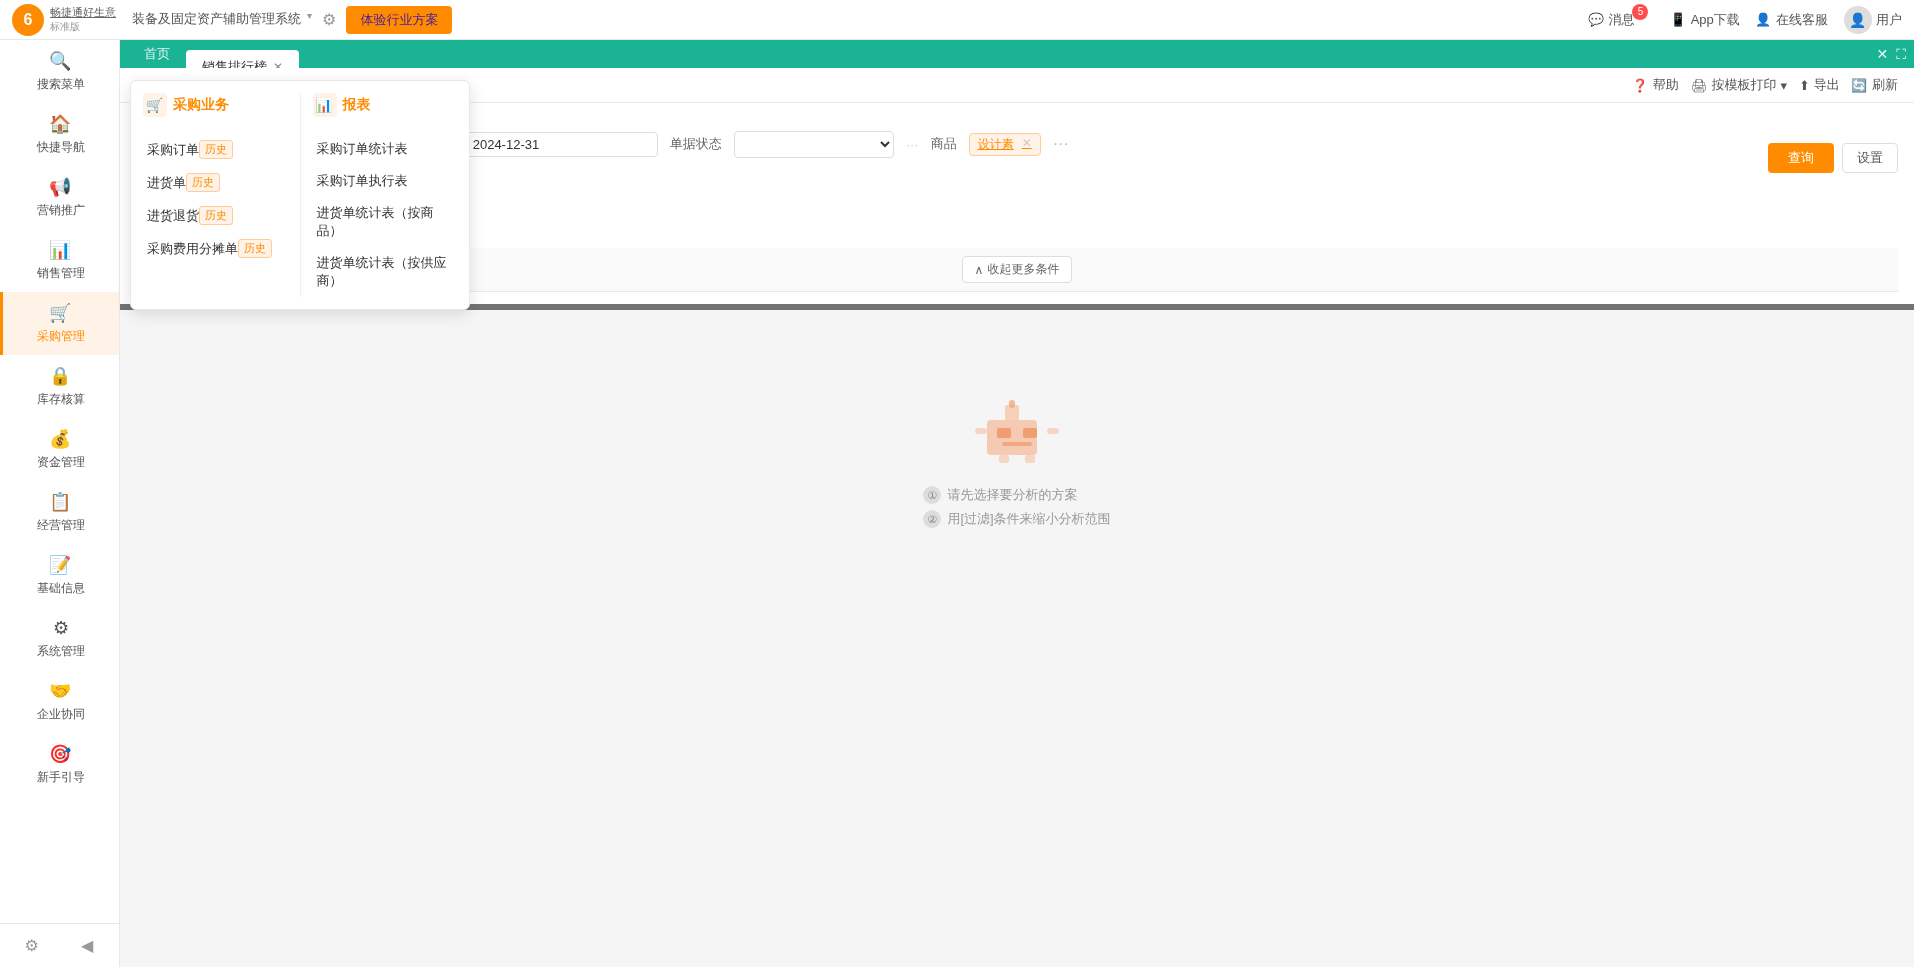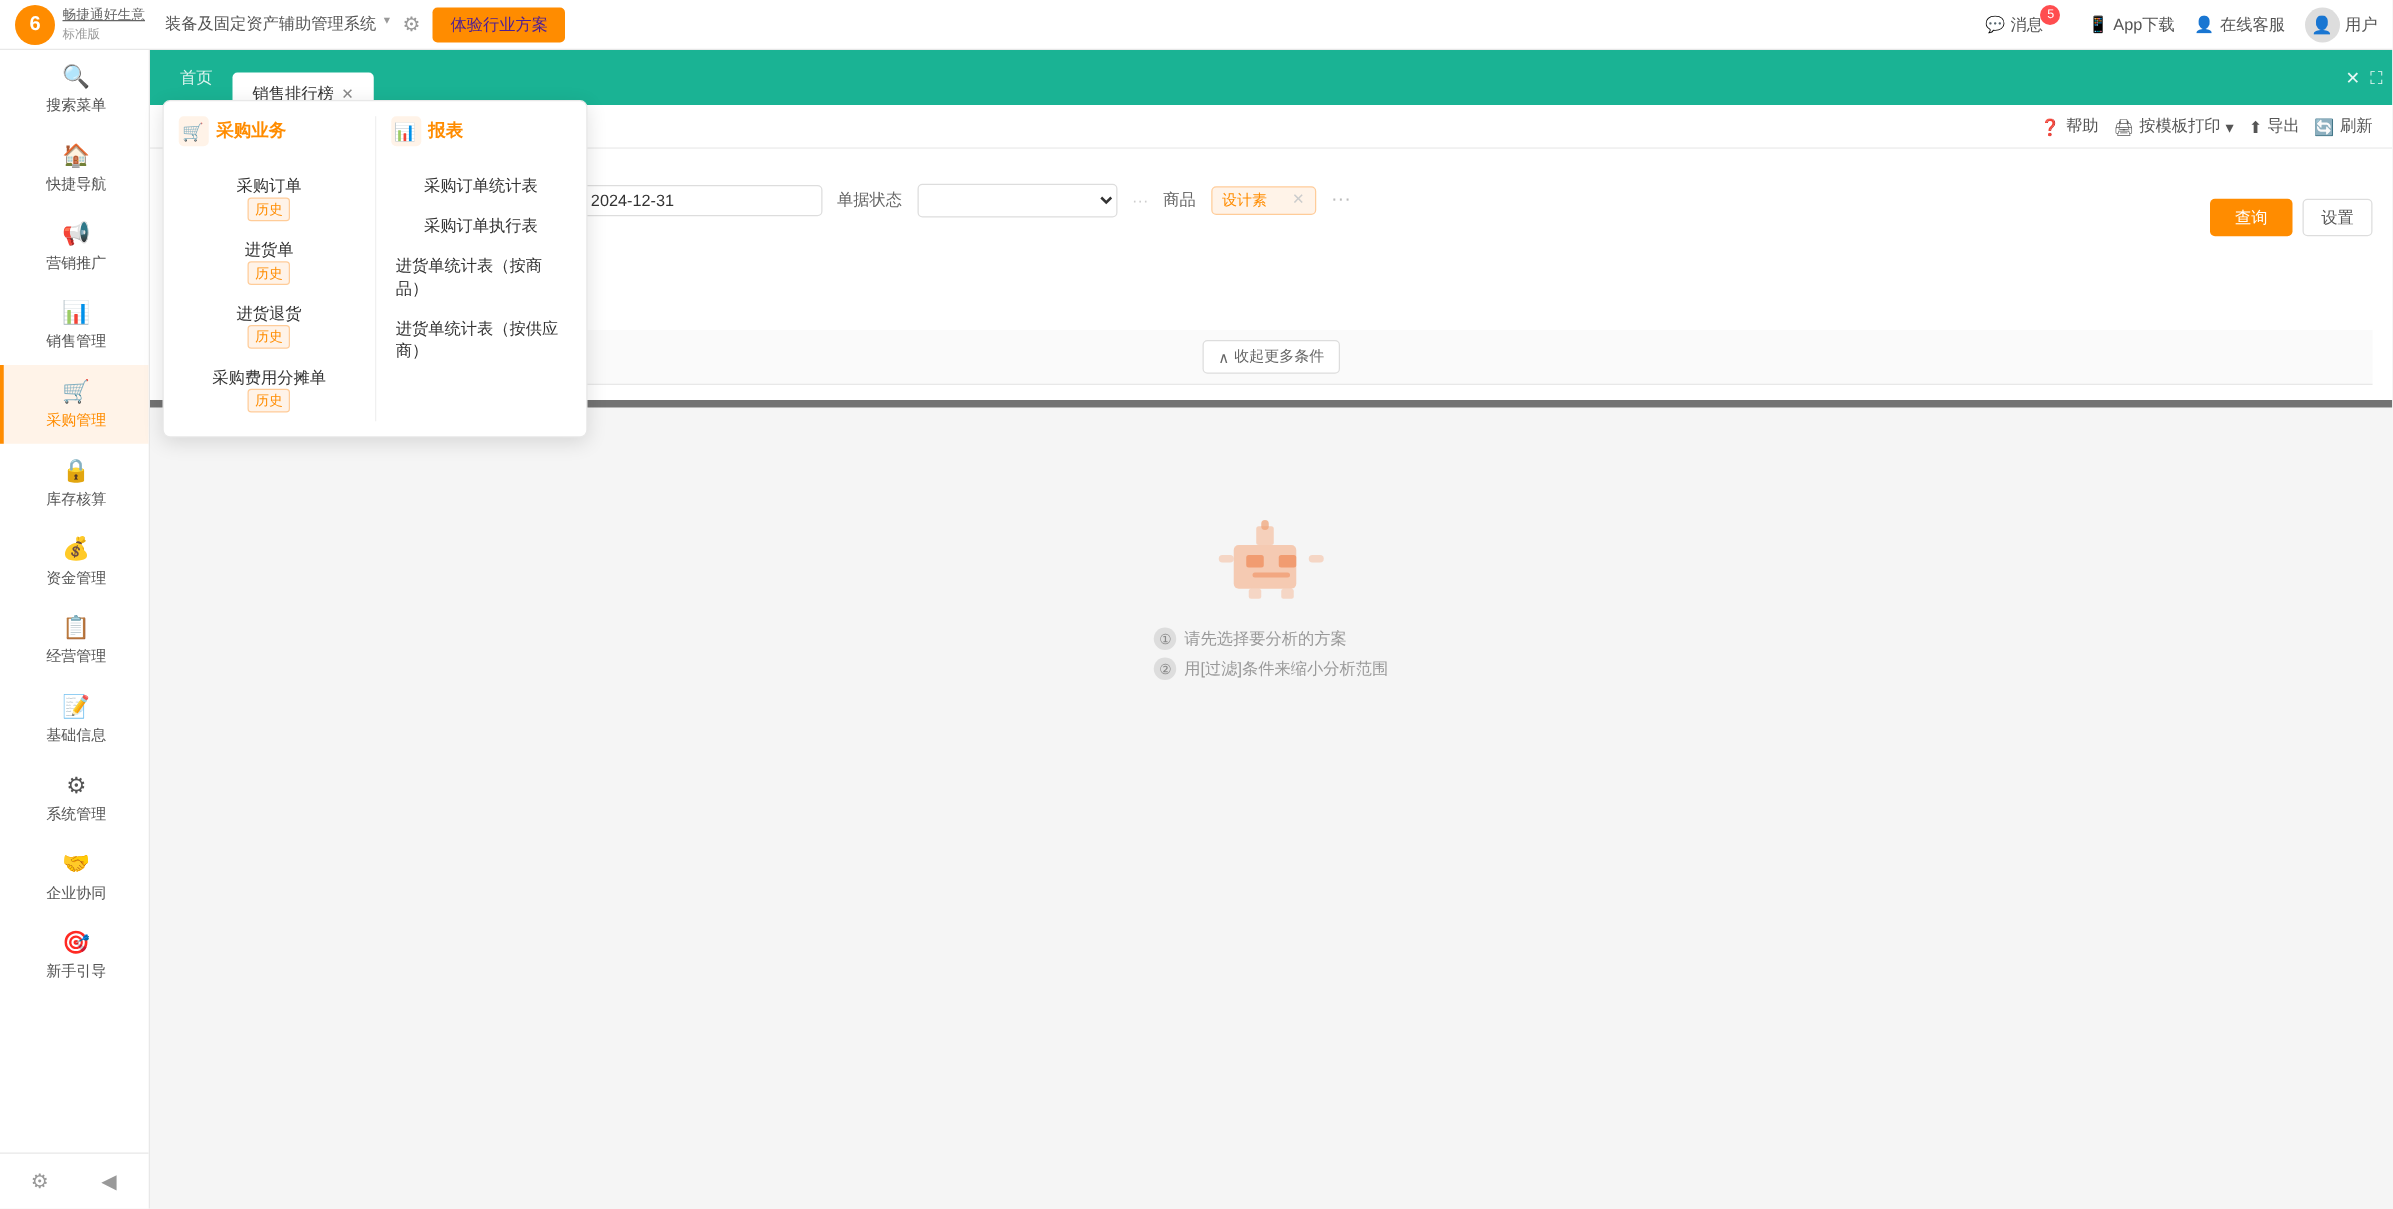--- a/index.html
+++ b/index.html
@@ -148,21 +148,21 @@
     
     .content-area {
       flex: 1;
       display: flex;
       flex-direction: column;
       overflow: hidden;
     }
 
     
     .tab-bar {
-      height: 44px;
+      height: 28px;
       background: #1ab394;
       display: flex;
       align-items: center;
       padding: 0 8px;
     }
     .tab {
       padding: 8px 16px;
       cursor: pointer;
       color: rgba(255,255,255,0.85);
       font-size: 13px;
@@ -262,27 +262,28 @@
       color: #555;
       border: 1px solid #ddd;
       padding: 5px 14px;
       border-radius: 4px;
       cursor: pointer;
       font-size: 13px;
     }
     .tag {
       display: inline-flex;
       align-items: flex-start;
-      gap: 20px;
+      gap: 8px;
       background: #fff3e8;
       color: #ff8c00;
       border: 1px solid #ffcc99;
       border-radius: 4px;
       padding: 2px 8px;
       font-size: 12px;
+      text-decoration: underline;
     }
     .tag-close { cursor: pointer; color: #ccc; }
     .toolbar {
       display: flex;
       align-items: center;
       justify-content: flex-end;
       padding: 8px 16px;
       background: #fff;
       border-bottom: 1px solid #e8e8e8;
       gap: 12px;
@@ -386,27 +387,26 @@
       background: #fff3e8;
       border-radius: 4px;
       display: flex;
       align-items: center;
       justify-content: center;
       font-size: 14px;
     }
     .dropdown-item {
       display: flex;
       align-items: center;
-      justify-content: center;
+      justify-content: flex-start;
       padding: 7px 4px;
       cursor: pointer;
       color: #333;
       font-size: 13px;
       border-radius: 4px;
-      flex-direction: column;
     }
     .history-badge {
       background: #fff3e8;
       color: #ff8c00;
       border: 1px solid #ffcc99;
       border-radius: 3px;
       padding: 1px 5px;
       font-size: 11px;
     }
     .dropdown-col-title-right {

